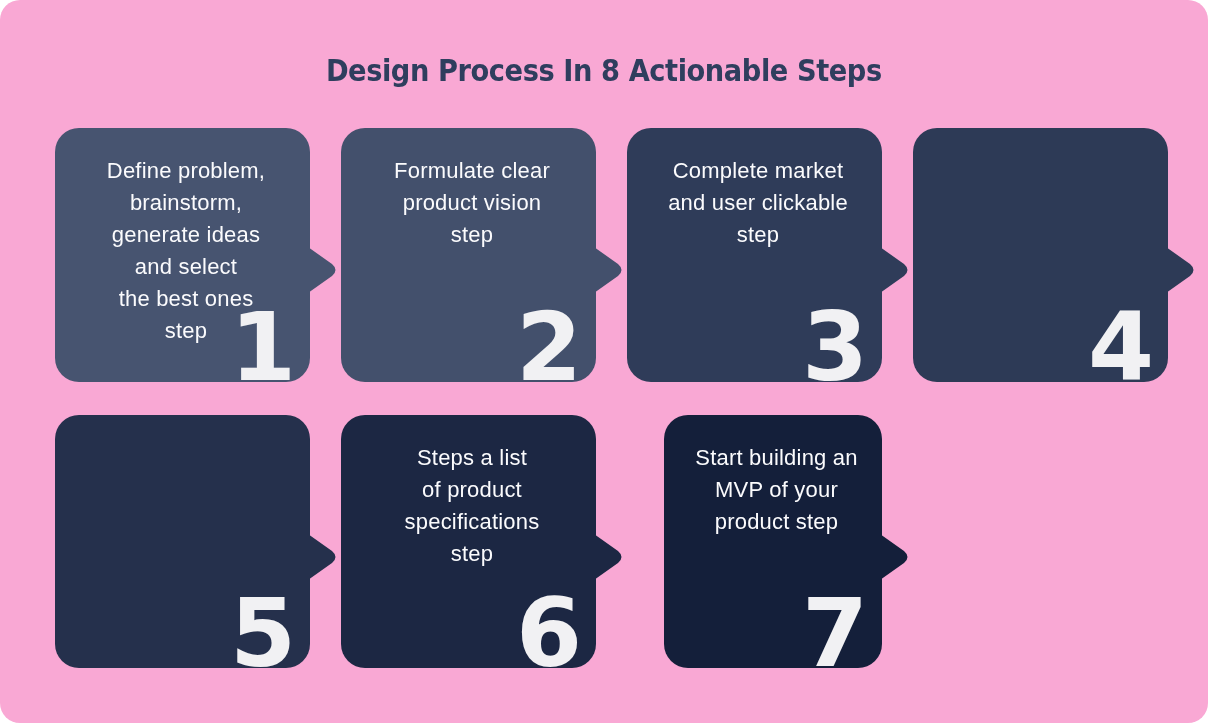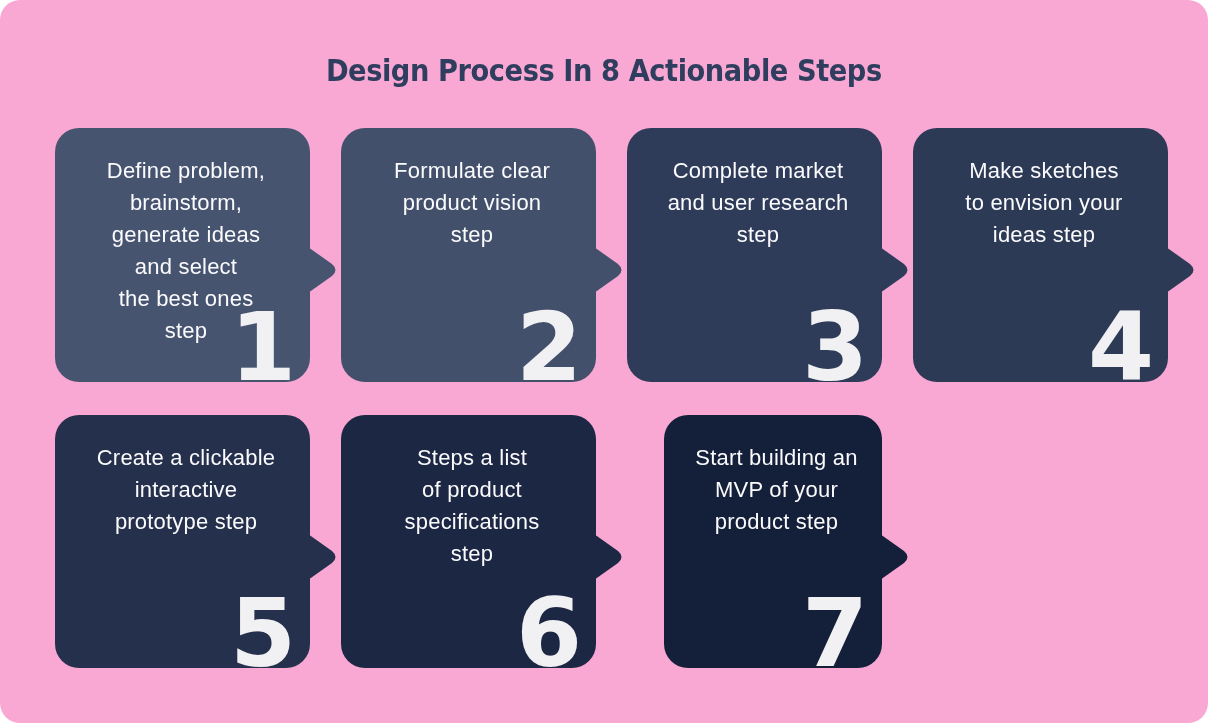--- a/index.html
+++ b/index.html
@@ -126,50 +126,44 @@
       <span class="card-arrow" style="color: rgb(67, 80, 108);">
         <svg width="32" height="46" viewBox="0 0 32 46">
             <path d="M0,0 L24,17 Q31,23 24,29 L0,46 Z" fill="currentColor"></path>
           </svg>
       </span>
     </div>
 
     <div class="card" style="background: rgb(47, 60, 89);">
       <div class="card-clip">
         <div class="card-text">Complete market
-and user research
+and user clickable
 step</div>
         <div class="card-number">3</div>
       </div>
       <span class="card-arrow" style="color: rgb(47, 60, 89);">
         <svg width="32" height="46" viewBox="0 0 32 46">
             <path d="M0,0 L24,17 Q31,23 24,29 L0,46 Z" fill="currentColor"></path>
           </svg>
       </span>
     </div>
 
     <div class="card" style="background: rgb(45, 58, 86);">
       <div class="card-clip">
-        <div class="card-text">Make sketches
-to envision your
-ideas step</div>
         <div class="card-number">4</div>
       </div>
       <span class="card-arrow" style="color: rgb(45, 58, 86);">
         <svg width="32" height="46" viewBox="0 0 32 46">
             <path d="M0,0 L24,17 Q31,23 24,29 L0,46 Z" fill="currentColor"></path>
           </svg>
       </span>
     </div>
 
     <div class="card" style="background: rgb(37, 48, 76);">
       <div class="card-clip">
-        <div class="card-text">Create a clickable
-interactive
-prototype step</div>
         <div class="card-number">5</div>
       </div>
       <span class="card-arrow" style="color: rgb(37, 48, 76);">
         <svg width="32" height="46" viewBox="0 0 32 46">
             <path d="M0,0 L24,17 Q31,23 24,29 L0,46 Z" fill="currentColor"></path>
           </svg>
       </span>
     </div>
 
     <div class="card" style="background: rgb(28, 39, 67);">

